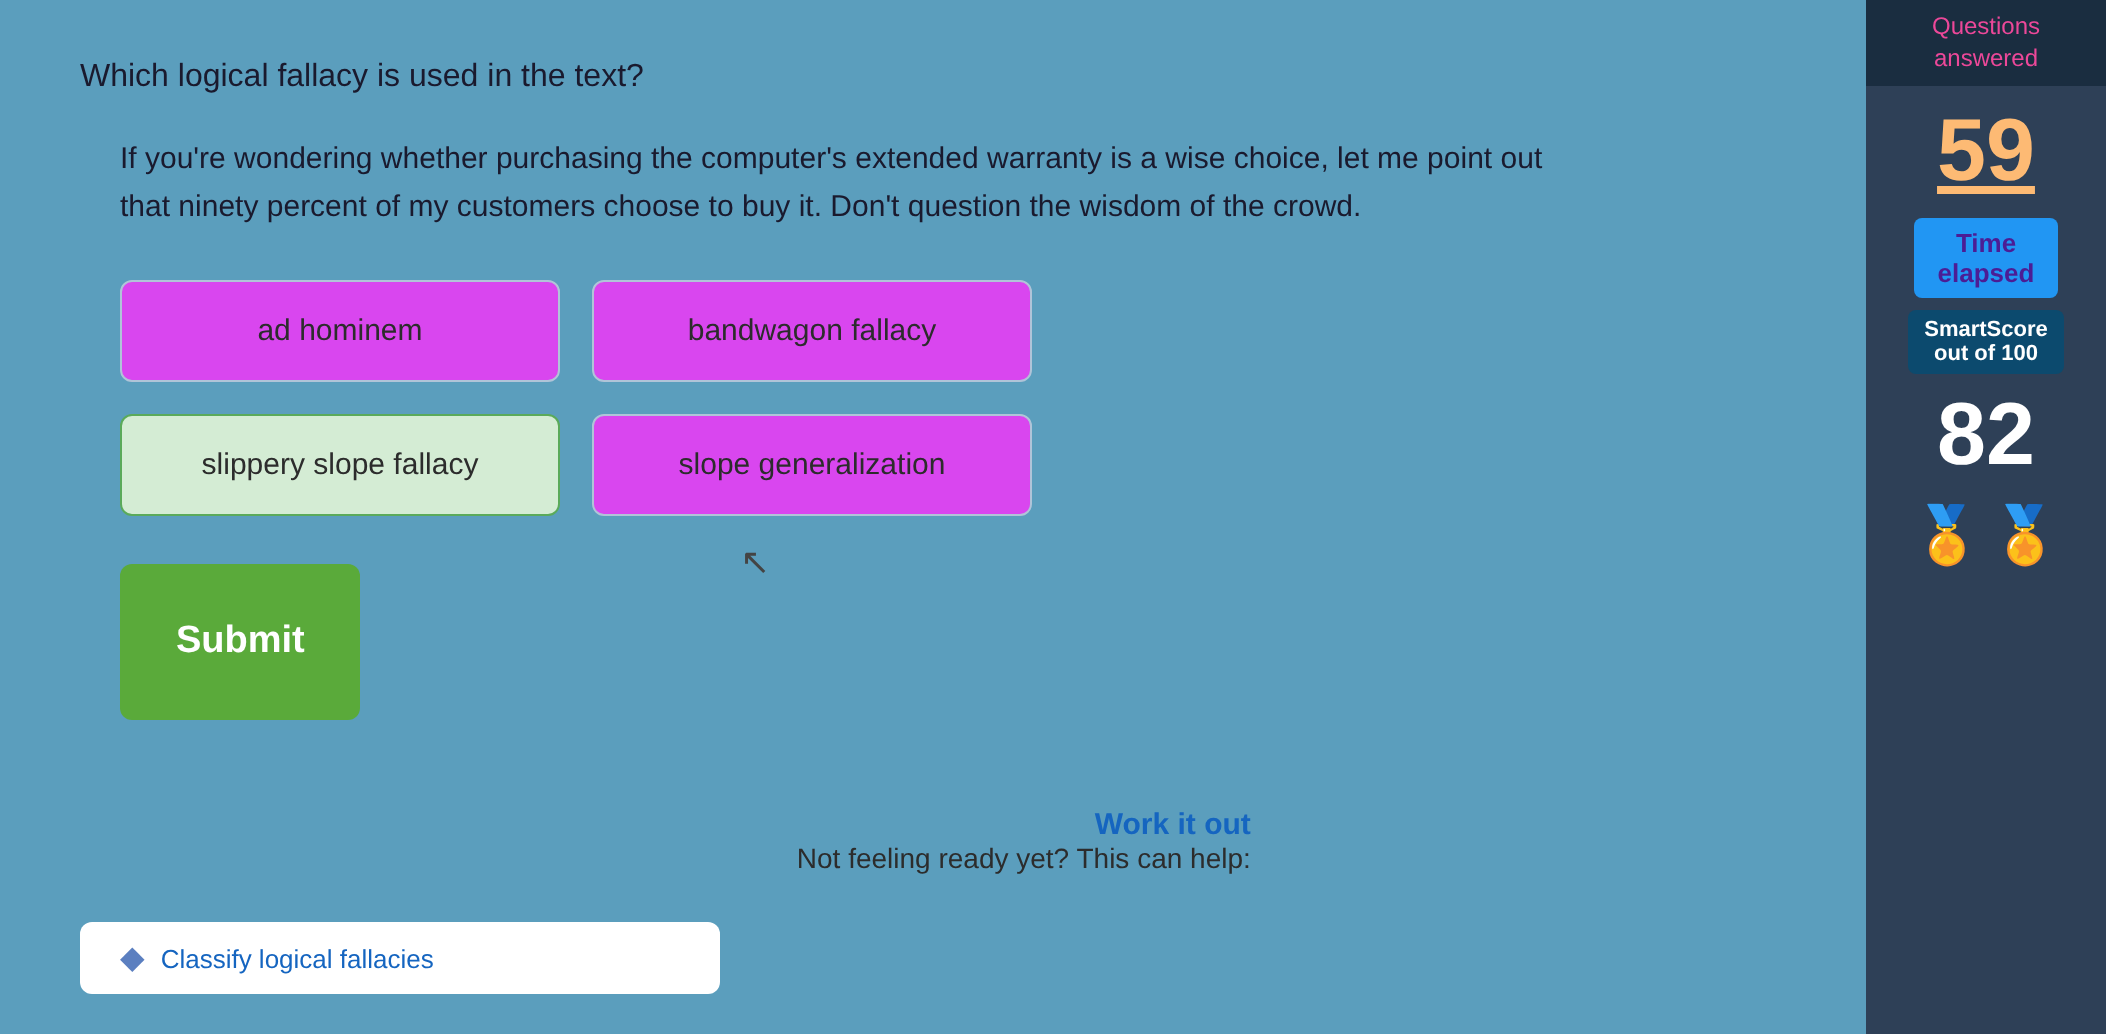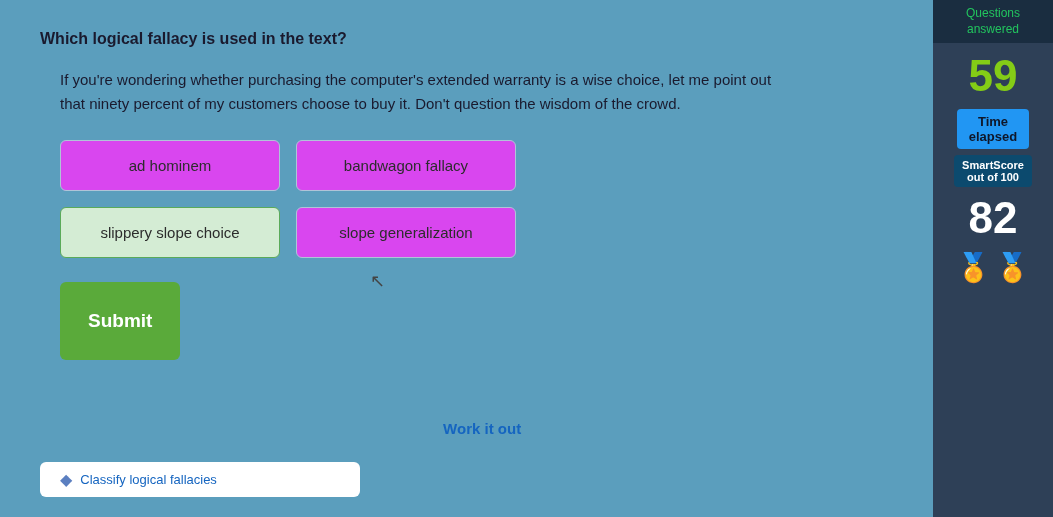--- a/index.html
+++ b/index.html
@@ -16,21 +16,21 @@
       flex: 1;
       padding: 30px 40px;
       background: #5b9ebd;
       position: relative;
     }
 
     .question-label {
       font-size: 16px;
       color: #1a1a2e;
       margin-bottom: 20px;
-      font-weight: 700;
+      font-weight: 400;
     }
 
     .passage-box {
       background: #5b9ebd;
       margin-left: 20px;
       margin-bottom: 24px;
       font-size: 15px;
       color: #1a1a2e;
       line-height: 1.6;
       max-width: 720px;
@@ -121,35 +121,36 @@
       flex-direction: column;
       align-items: center;
       padding: 0;
     }
 
     .sidebar-top-label {
       background: #1a2d40;
       width: 100%;
       text-align: center;
       padding: 6px 4px;
-      color: #22c55e;
+      color: #ec4899;
       font-size: 12px;
       line-height: 1.3;
     }
 
     .sidebar-score-big {
-      color: #84cc16;
+      color: #fdba74;
       font-size: 44px;
       font-weight: bold;
       margin: 8px 0;
+      text-decoration: underline;
     }
 
     .sidebar-time-label {
       background: #2196f3;
-      color: #0f172a;
+      color: #4c1d95;
       font-size: 13px;
       font-weight: bold;
       padding: 5px 12px;
       border-radius: 4px;
       margin-bottom: 6px;
       text-align: center;
     }
 
     .sidebar-time-display {
       display: flex;
@@ -217,33 +218,34 @@
   <div class="passage-box">If you're wondering whether purchasing the computer's extended warranty is a wise choice, let me point out that ninety percent of my customers choose to buy it. Don't question the wisdom of the crowd.</div>
 
   <div class="answer-grid">
     <button class="answer-btn">
       <span>ad hominem</span>
     </button>
     <button class="answer-btn">
       <span>bandwagon fallacy</span>
     </button>
     <button class="answer-btn selected">
-      <span>slippery slope choice</span>
+      <span>slippery slope fallacy</span>
     </button>
     <button class="answer-btn">
       <span>slope generalization</span>
     </button>
   </div>
 
   <button class="submit-btn">Submit</button>
 
   <div class="cursor-indicator">↖</div>
 
   <div class="work-it-out">
     <div class="work-it-out-title">Work it out</div>
+    <div class="work-it-out-subtitle">Not feeling ready yet? This can help:</div>
   </div>
 
   <div class="classify-link">
     <span class="classify-icon">◆</span>
     <span>Classify logical fallacies</span>
   </div>
 </div>
 
 <div class="sidebar">
   <div class="sidebar-top-label" style="white-space:pre-line;">Questions

